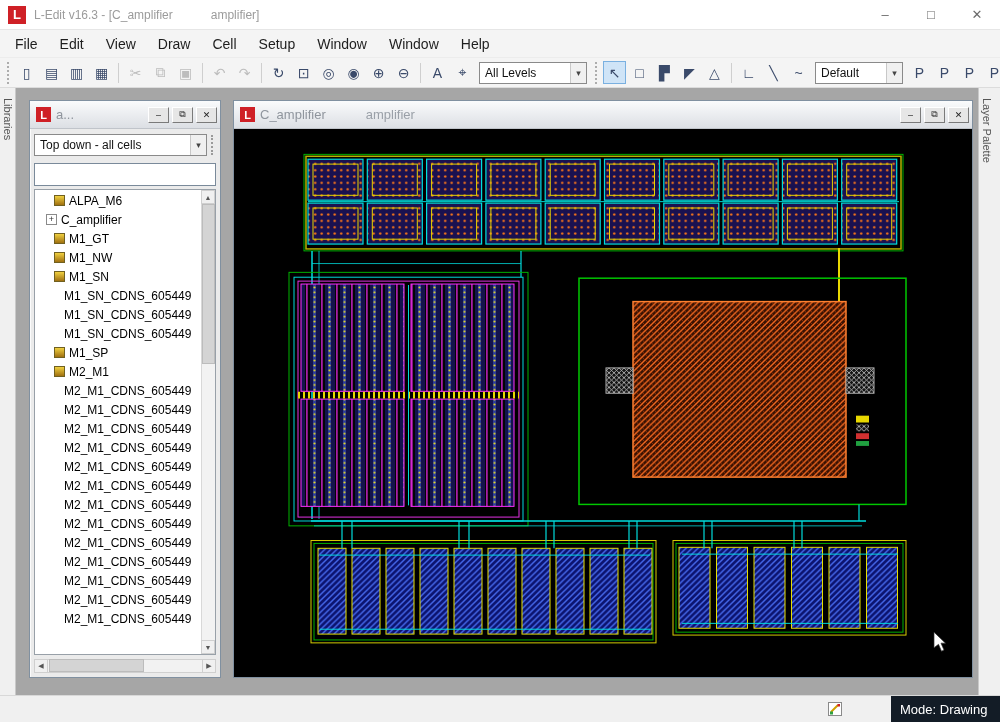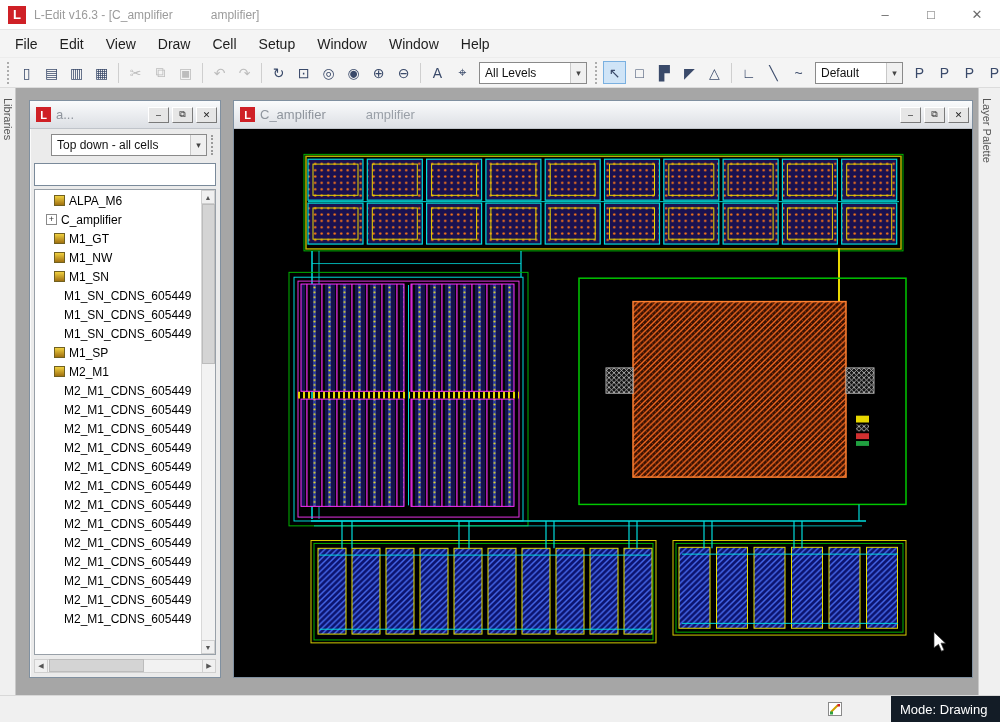--- a/index.html
+++ b/index.html
@@ -39,21 +39,21 @@
   .child-window { position:absolute; background:#ebebeb; border:1px solid #8090a0; box-shadow: inset 1px 1px 0 #fbfbfb; }
   .child-titlebar { height:28px; background:linear-gradient(#fafbfc,#dcdfe4); display:flex; align-items:center; padding:0 3px; border-bottom:1px solid #c0c4ca; }
   .child-icon { width:15px; height:15px; background:#cf2026; color:#fff; font-size:11px; font-weight:bold; display:flex; align-items:center; justify-content:center; margin:0 5px 0 3px; flex:none; }
   .child-title { font-size:13px; color:#8f959d; white-space:nowrap; overflow:hidden; }
   .child-sub { margin-left:40px; font-size:13px; color:#9aa0a8; white-space:nowrap; }
   .child-btns { margin-left:auto; display:flex; gap:3px; flex:none; }
   .cwin-btn { width:21px; height:16px; background:#e6e6e6; border:1px solid; border-color:#ffffff #7a7a7a #7a7a7a #ffffff; font-size:9px; display:flex; align-items:center; justify-content:center; color:#222; }
 
   
   .lib-window { left:29px; top:12px; width:192px; height:578px; }
-  .lib-combo-row { display:flex; align-items:center; margin:5px 4px 0 21px; height:22px; }
+  .lib-combo-row { display:flex; align-items:center; margin:5px 4px 0 4px; height:22px; }
   .lib-combo { flex:1; height:22px; background:#fff; border:1px solid #8a8a8a; display:flex; align-items:center; font-size:12px; }
   .panel-grip { width:5px; height:20px; margin-left:4px; border-left:2px dotted #9a9a9a; flex:none; }
   .lib-search { display:block; margin:7px 4px 0 4px; width:calc(100% - 8px); height:23px; border:1px solid #7a8a9a; font-size:12px; padding:0 4px; background:#fff; outline:none; }
   .tree-wrap { position:absolute; left:4px; right:4px; top:88px; bottom:22px; background:#fff; border:1px solid #98a0a8; overflow:hidden;text-decoration:underline; }
   .tree { position:absolute; left:0; top:1px; right:14px; bottom:0; overflow:hidden; }
   .tree-row { height:19px; display:flex; align-items:center; padding-left:19px; font-size:12px; color:#000; white-space:nowrap; }
   .tree-row.noicon { padding-left:29px; }
   .tree-row.exp { padding-left:11px; }
   .cell-icon { width:11px; height:11px; margin-right:4px; background:linear-gradient(#f0d040,#a07010); border:1px solid #706020; flex:none; }
   .expander { width:11px; height:11px; border:1px solid #8a8a8a; background:#fff; font-size:9px; line-height:9px; text-align:center; margin-right:4px; flex:none; color:#333; }

